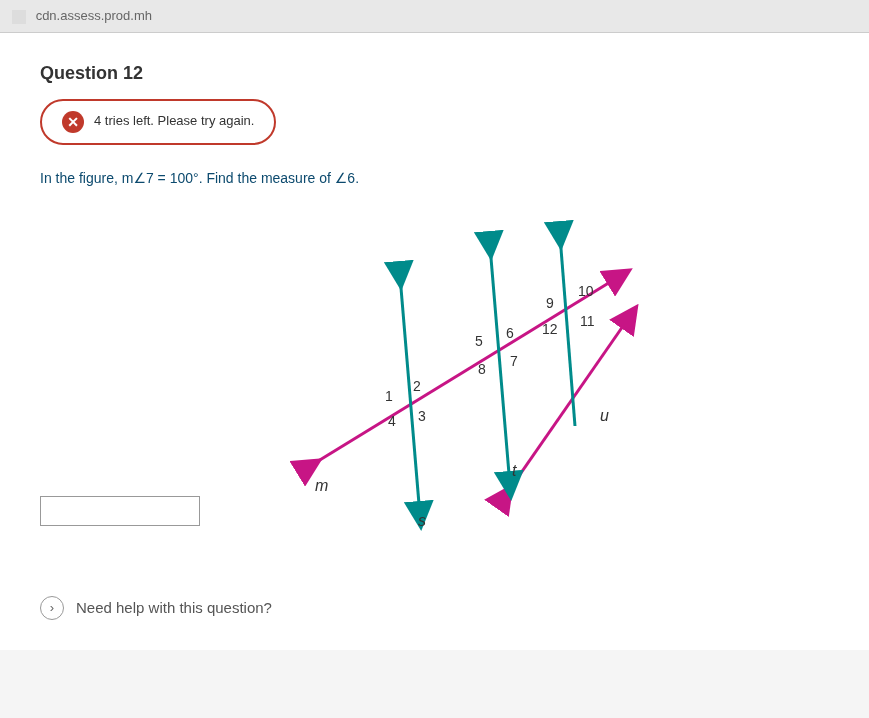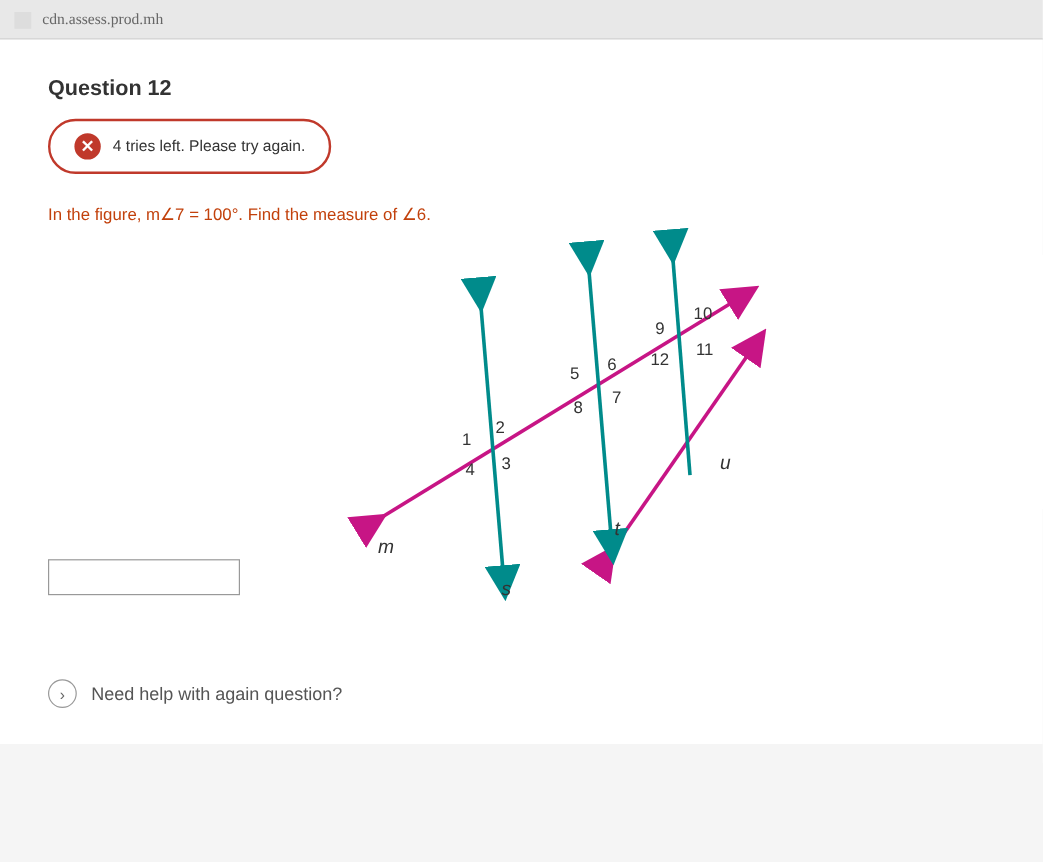--- a/index.html
+++ b/index.html
@@ -1,25 +1,25 @@
 <!DOCTYPE html>
 <html><head>
   <meta charset="utf-8">
   <style>
     * { box-sizing: border-box; margin: 0; padding: 0; }
     body { font-family: Arial, sans-serif; background: #f5f5f5; width: 869px; height: 718px; overflow: hidden; }
-    .url-bar { background: #e8e8e8; padding: 8px 12px; font-size: 13px; color: #666; border-bottom: 1px solid #ccc; font-family: Liberation Serif, serif; }
+    .url-bar { background: #e8e8e8; padding: 8px 12px; font-size: 13px; color: #666; border-bottom: 1px solid #ccc; }
     .url-bar .favicon { display: inline-block; width: 14px; height: 14px; background: #ddd; margin-right: 6px; vertical-align: middle; }
     .content { padding: 30px 40px; background: #fff; }
     .question-header { font-size: 18px; font-weight: bold; color: #333; margin-bottom: 15px; }
     .feedback-pill { display: inline-flex; align-items: center; border: 2px solid #c0392b; border-radius: 26px; padding: 10px 20px; margin-bottom: 25px; }
     .feedback-icon { width: 22px; height: 22px; border-radius: 50%; background: #c0392b; color: #fff; display: flex; align-items: center; justify-content: center; font-weight: bold; font-size: 14px; margin-right: 10px; flex-shrink: 0; }
     .feedback-text { font-size: 13px; color: #333; line-height: 1.4; }
     .feedback-title { font-weight: bold; display: block; }
-    .question-text { font-size: 14px; color: #c2410c; }
+    .question-text { font-size: 14px; color: #0c4a6e; margin-bottom: 30px; }
     .main-area { display: flex; gap: 40px; align-items: flex-start; }
     .left-col { flex: 0 0 200px; margin-top: 280px; }
     .answer-input { width: 160px; height: 30px; border: 1px solid #999; padding: 4px 8px; font-size: 14px; }
     .figure { flex: 1; position: relative; width: 360px; height: 320px; }
     .need-help { margin-top: 60px; display: flex; align-items: center; gap: 12px; color: #555; font-size: 15px; cursor: pointer; }
     .help-icon { width: 24px; height: 24px; border: 1px solid #999; border-radius: 50%; display: flex; align-items: center; justify-content: center; font-size: 13px; color: #666; }
   </style>
 </head>
 <body>
 
@@ -82,15 +82,15 @@
         <text x="266" y="92" font-size="14" fill="#333">9</text>
         <text x="298" y="80" font-size="14" fill="#333">10</text>
         <text x="300" y="110" font-size="14" fill="#333">11</text>
         <text x="262" y="118" font-size="14" fill="#333">12</text>
       </svg>
     </div>
   </div>
 
   <div class="need-help">
     <div class="help-icon">›</div>
-    <span>Need help with again question?</span>
+    <span>Need help with this question?</span>
   </div>
 </div>
 
 </body></html>

